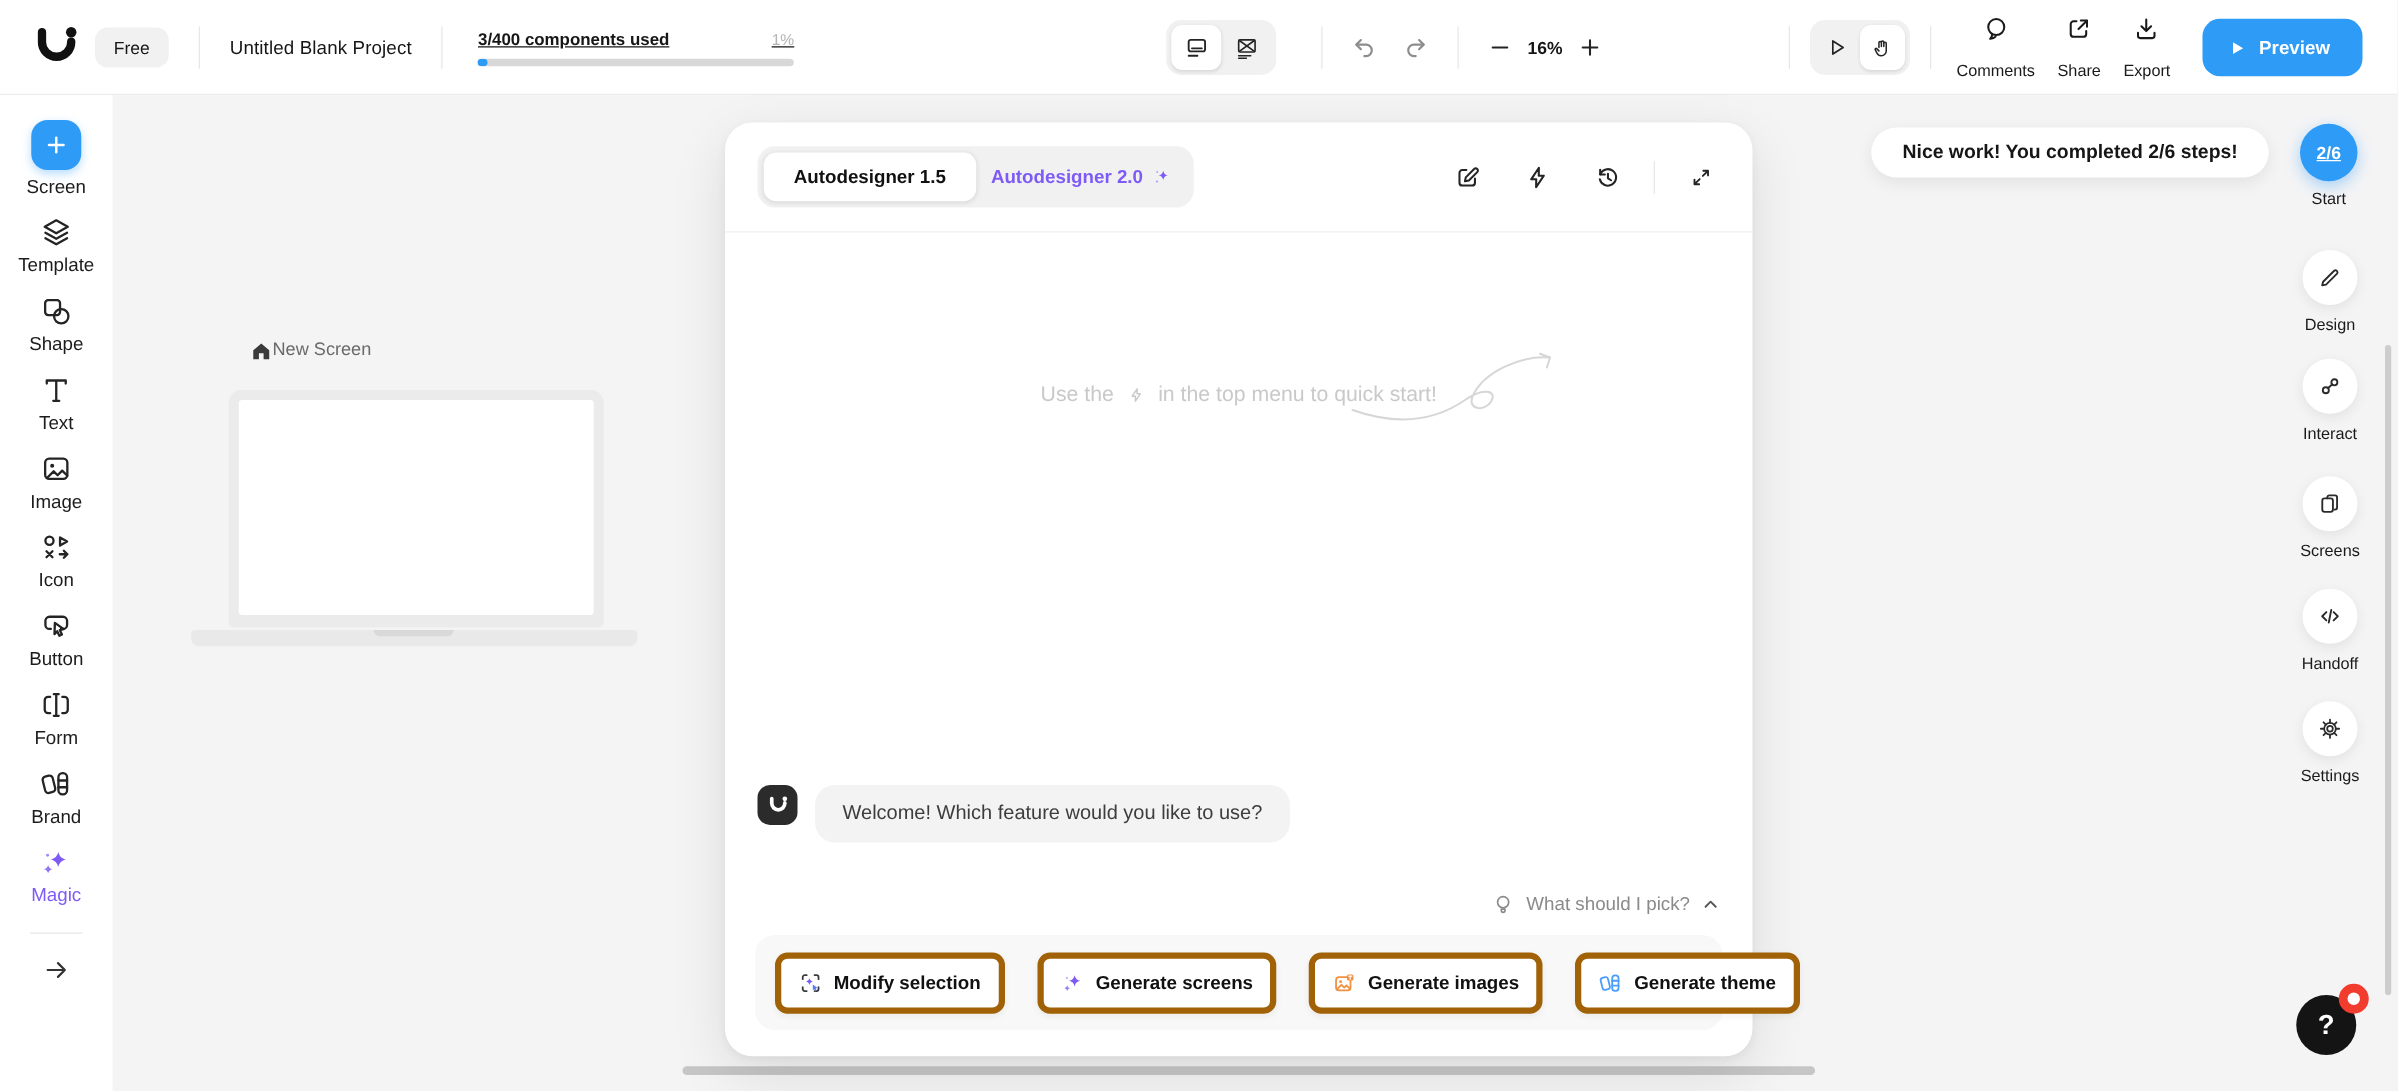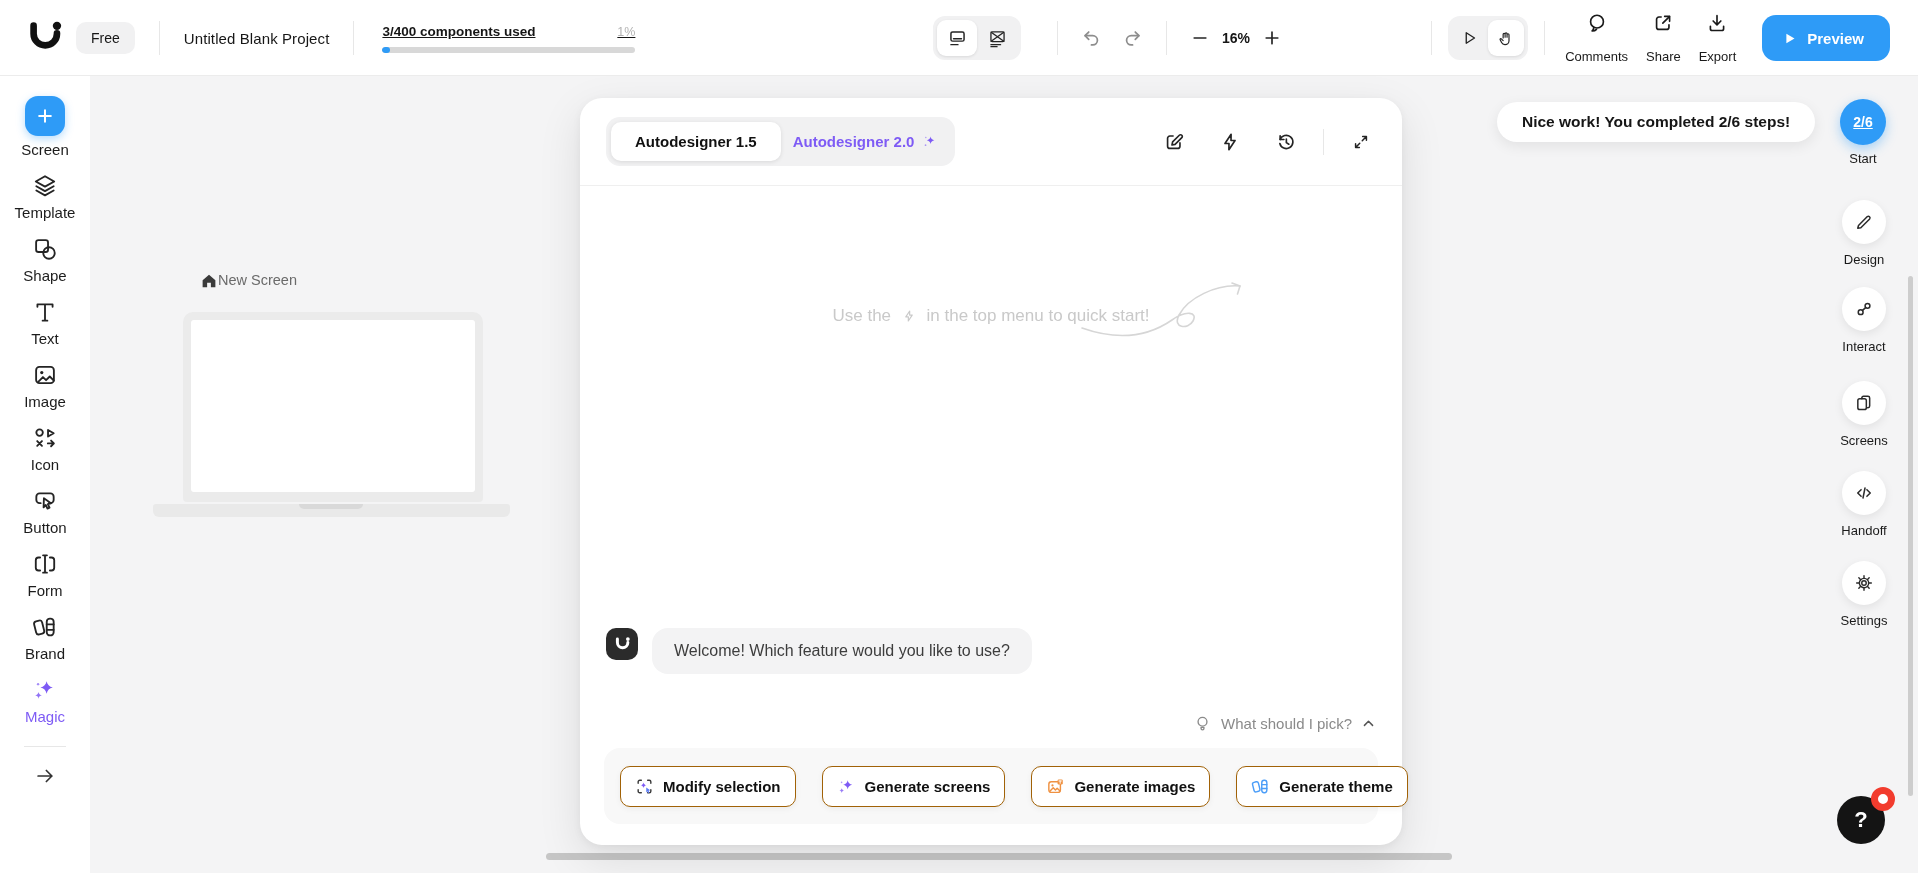--- a/index.html
+++ b/index.html
@@ -62,21 +62,21 @@
   .as-body { position:relative; height:659px; }
   .hint { position:absolute; left:0; top:112px; width:100%; text-align:center; color:#c9c9c9; font-size:17px; line-height:36px; }
   .hint .bolt-inline { display:inline-block; vertical-align:-3px; margin:0 6px; }
   .squiggle { position:absolute; left:498px; top:90px; }
   .chat-row { position:absolute; left:26px; top:442px; display:flex; align-items:flex-start; gap:14px; }
   .avatar { width:32px; height:32px; border-radius:10px; background:#2b2b2b; display:flex; align-items:center; justify-content:center; }
   .bubble { background:#f3f3f4; border-radius:16px; padding:14px 22px; font-size:16px; color:#3d3d3d; }
   .prompt-row { position:absolute; right:26px; top:528px; display:flex; align-items:center; gap:9px; color:#8a8a8a; font-size:15px; }
   .prompt-row .chev { color:#555; }
   .as-footer { position:absolute; left:24px; right:24px; top:562px; height:76px; background:#f8f8f8; border-radius:16px; display:flex; align-items:center; padding:0 16px; gap:26px; }
-  .action-btn { background:#fff; border:1px solid #a16207; border-radius:10px; padding:10px 14px; display:flex; align-items:center; gap:9px; font-family:inherit; font-size:15px; font-weight:700; color:#111; box-shadow:0 2px 6px rgba(0,0,0,.05); cursor:pointer; white-space:nowrap; }
+  .action-btn { background:#fff; border:5px solid #a16207; border-radius:10px; padding:10px 14px; display:flex; align-items:center; gap:9px; font-family:inherit; font-size:15px; font-weight:700; color:#111; box-shadow:0 2px 6px rgba(0,0,0,.05); cursor:pointer; white-space:nowrap; }
 
   
   .tooltip-pill { position:absolute; left:1497px; top:102px; height:40px; background:#fff; border-radius:21px; box-shadow:0 4px 14px rgba(0,0,0,.08); display:flex; align-items:center; padding:0 25px; font-size:15.5px; font-weight:600; z-index:16; }
   .rail-circle { position:absolute; width:44px; height:44px; border-radius:50%; background:#fff; box-shadow:0 3px 10px rgba(0,0,0,.08); display:flex; align-items:center; justify-content:center; color:#2b2b2b; z-index:16; }
   .rail-circle.blue { width:46px; height:46px; background:#2e9bf7; color:#fff; font-size:14px; font-weight:700; box-shadow:0 4px 12px rgba(46,155,247,.4); }
   .rail-label { position:absolute; width:80px; text-align:center; font-size:13px; color:#1a1a1a; z-index:16; }
   .v-scroll { position:absolute; left:1908px; top:276px; width:5px; height:520px; background:#cdcdcd; border-radius:3px; }
   .h-scroll { position:absolute; left:546px; top:853px; width:906px; height:7px; background:#c6c6c6; border-radius:4px; }
   .help-fab { position:absolute; left:1837px; top:796px; width:48px; height:48px; border-radius:50%; background:#141414; color:#fff; display:flex; align-items:center; justify-content:center; font-size:22px; font-weight:700; z-index:16; }
   .help-badge { position:absolute; left:1871px; top:787px; width:24px; height:24px; border-radius:50%; background:#fff; border:7px solid #f23c2e; z-index:17; }

